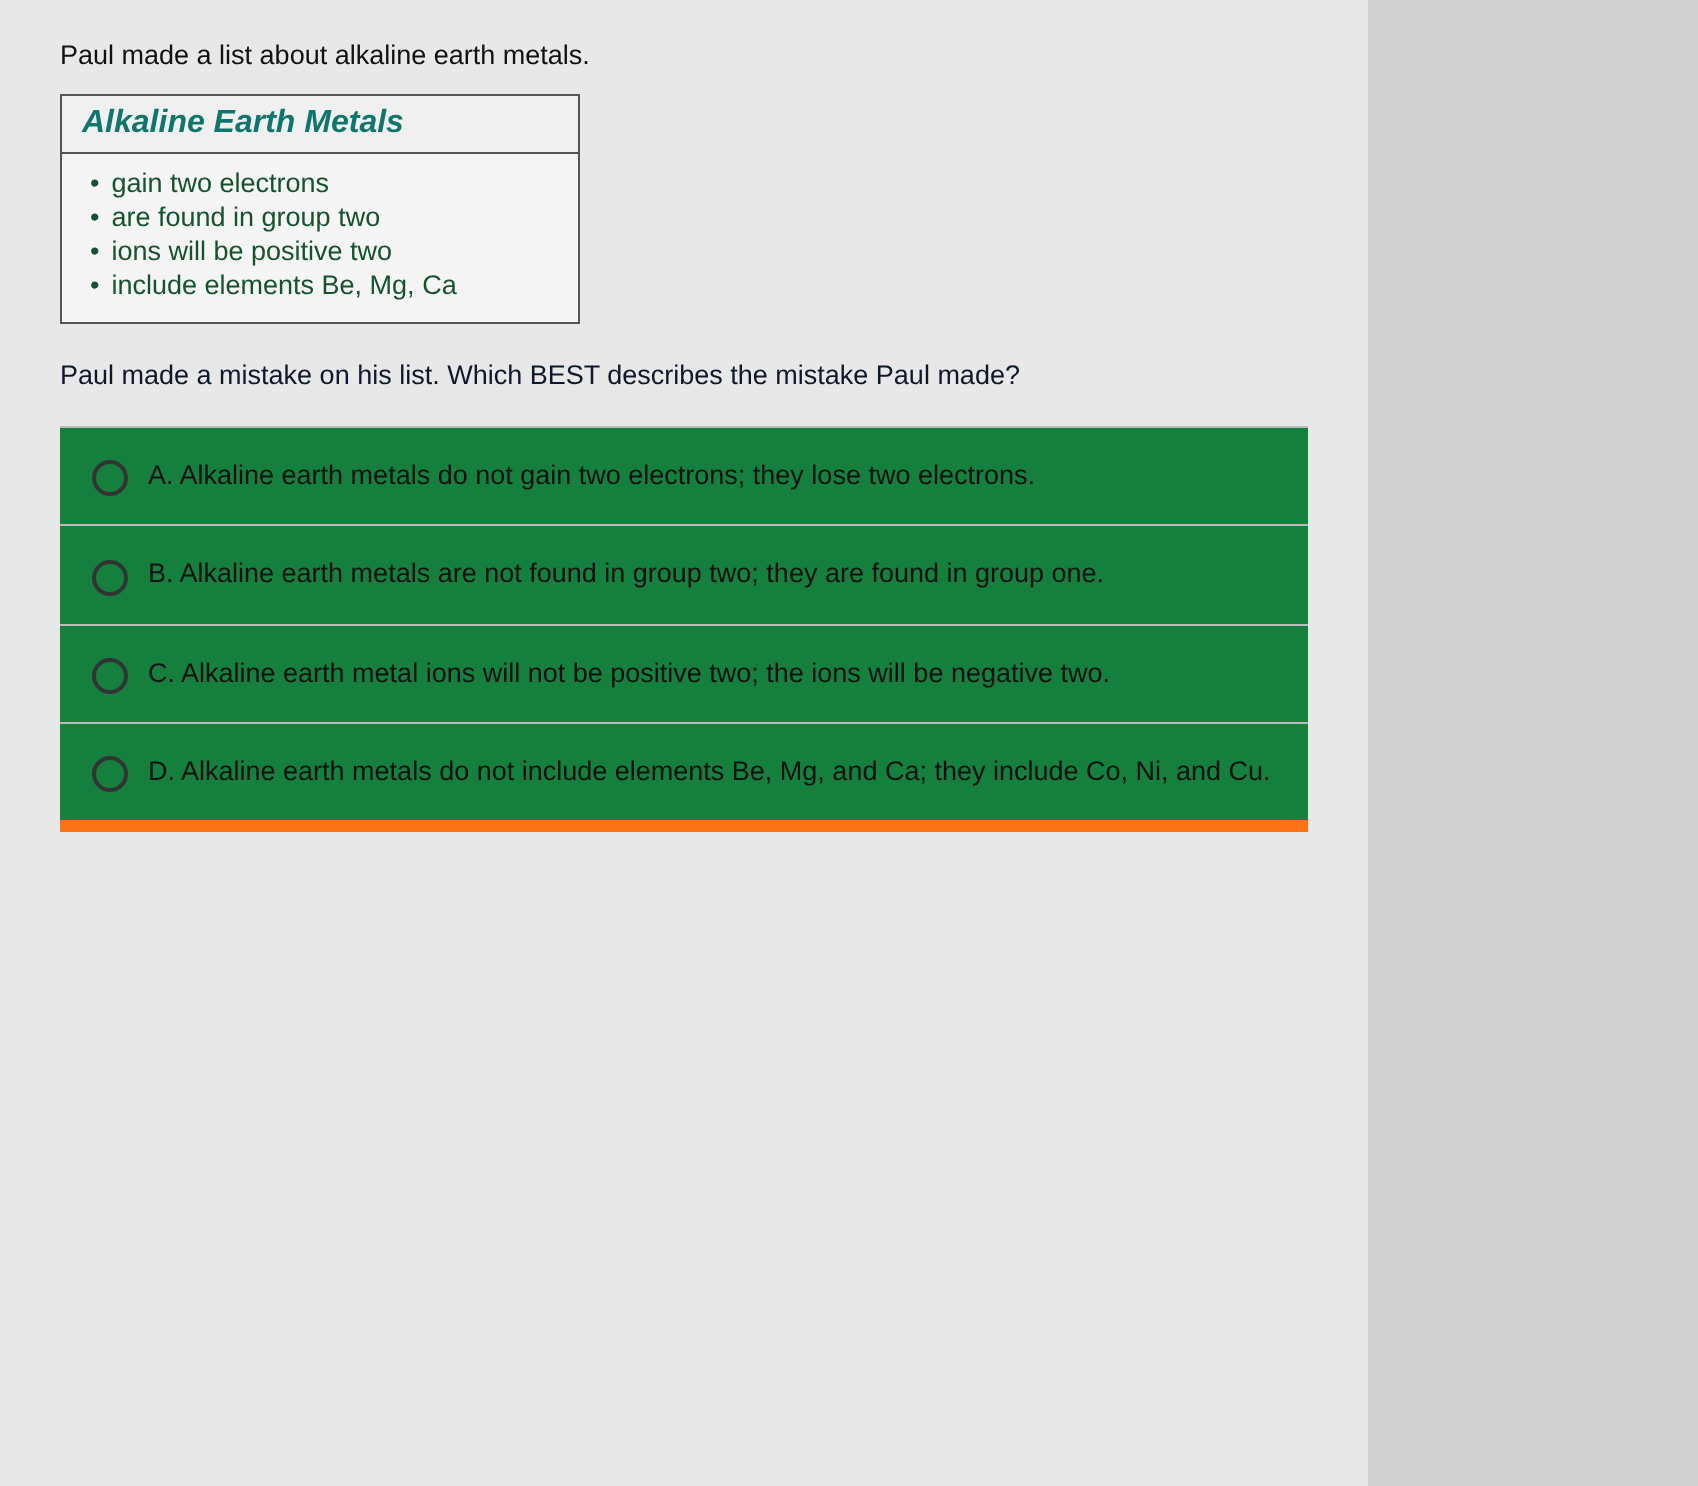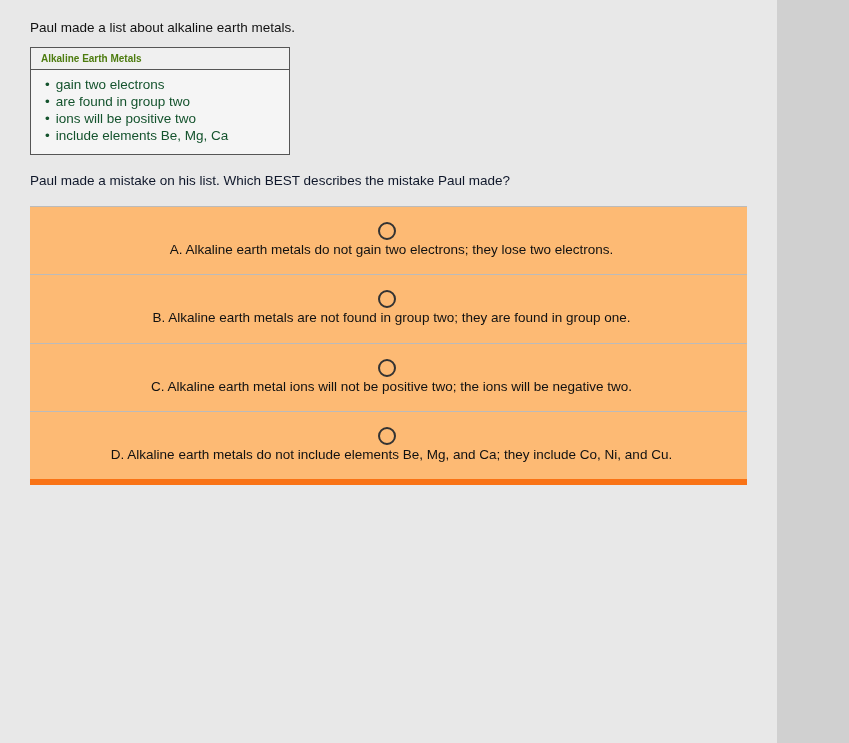--- a/index.html
+++ b/index.html
@@ -12,21 +12,21 @@
       background-color: #d0d0d0;
       font-family: Arial, sans-serif;
       font-size: 14px;
       color: #222;
       width: 849px;
       min-height: 743px;
     }
 
     .page-container {
       background-color: #e8e8e8;
-      width: 777px;
+      width: 684px;
       min-height: 743px;
       padding: 20px 30px;
     }
 
     .intro-text {
       font-size: 13.5px;
       margin-bottom: 12px;
       color: #111;
     }
 
@@ -36,22 +36,23 @@
       margin-bottom: 18px;
       background: #f5f5f5;
       min-width: 260px;
     }
 
     .table-header {
       background-color: #f0f0f0;
       border-bottom: 1.5px solid #555;
       padding: 5px 10px;
       font-weight: bold;
-      font-size: 10px;
-      color: #4d7c0f;
+      font-size: 16px;
+      color: #0f766e;
+      font-style: italic;
     }
 
     .table-body {
       padding: 6px 14px 10px 14px;
     }
 
     .table-body ul {
       list-style: none;
       padding: 0;
     }
@@ -71,25 +72,24 @@
     }
 
     .question-text {
       font-size: 13.5px;
       margin-bottom: 18px;
       color: #0f172a;
     }
 
     .answer-option {
       display: flex;
-      align-items: center;
+      align-items: flex-end;
       padding: 14px 10px 14px 16px;
       border-top: 1px solid #bbb;
-      background-color: #fdba74;
-      flex-direction: column;
+      background-color: #15803d;
     }
 
     .answer-option:last-child {
       border-bottom: 6px solid #f97316;
     }
 
     .radio-circle {
       width: 18px;
       height: 18px;
       border: 2px solid #333;

